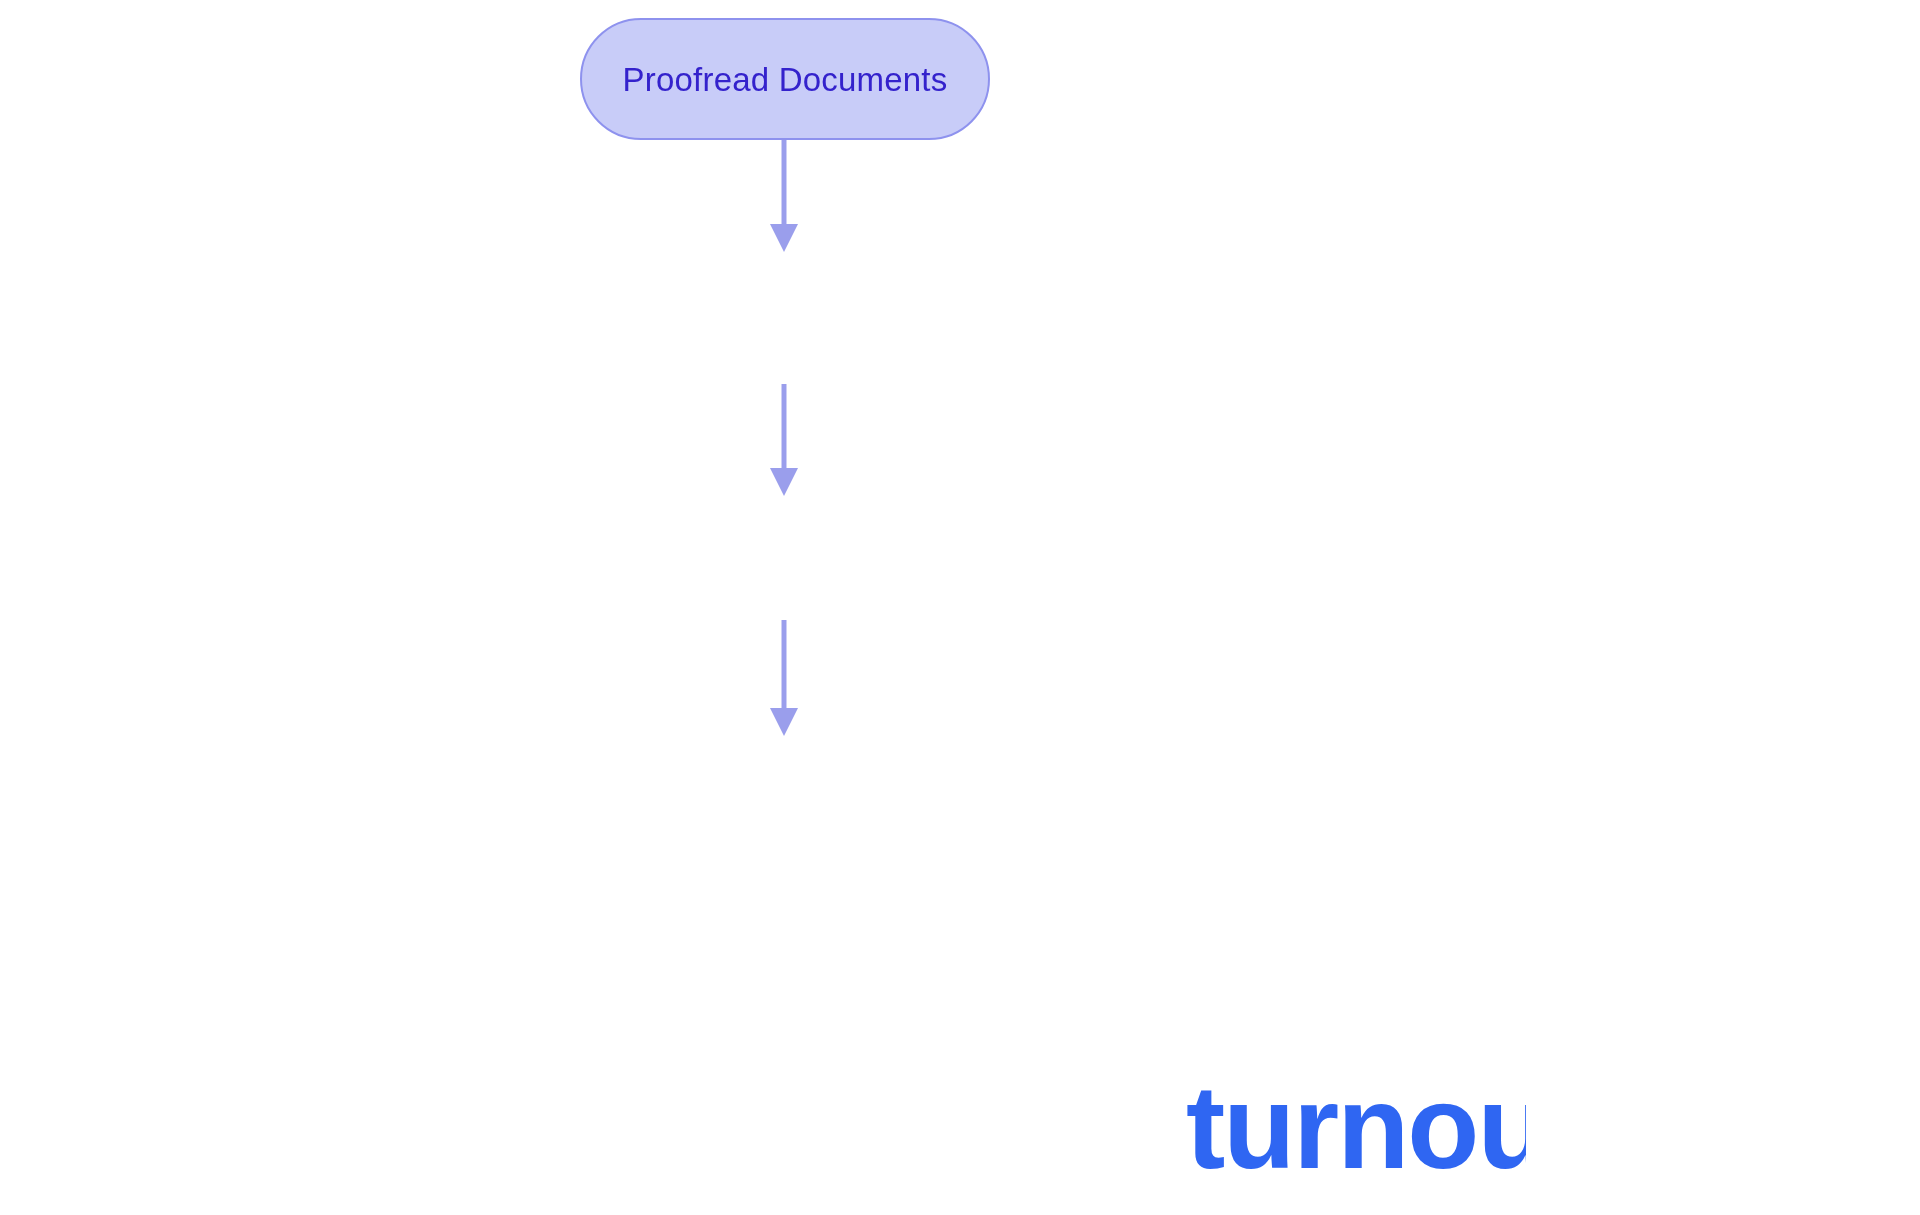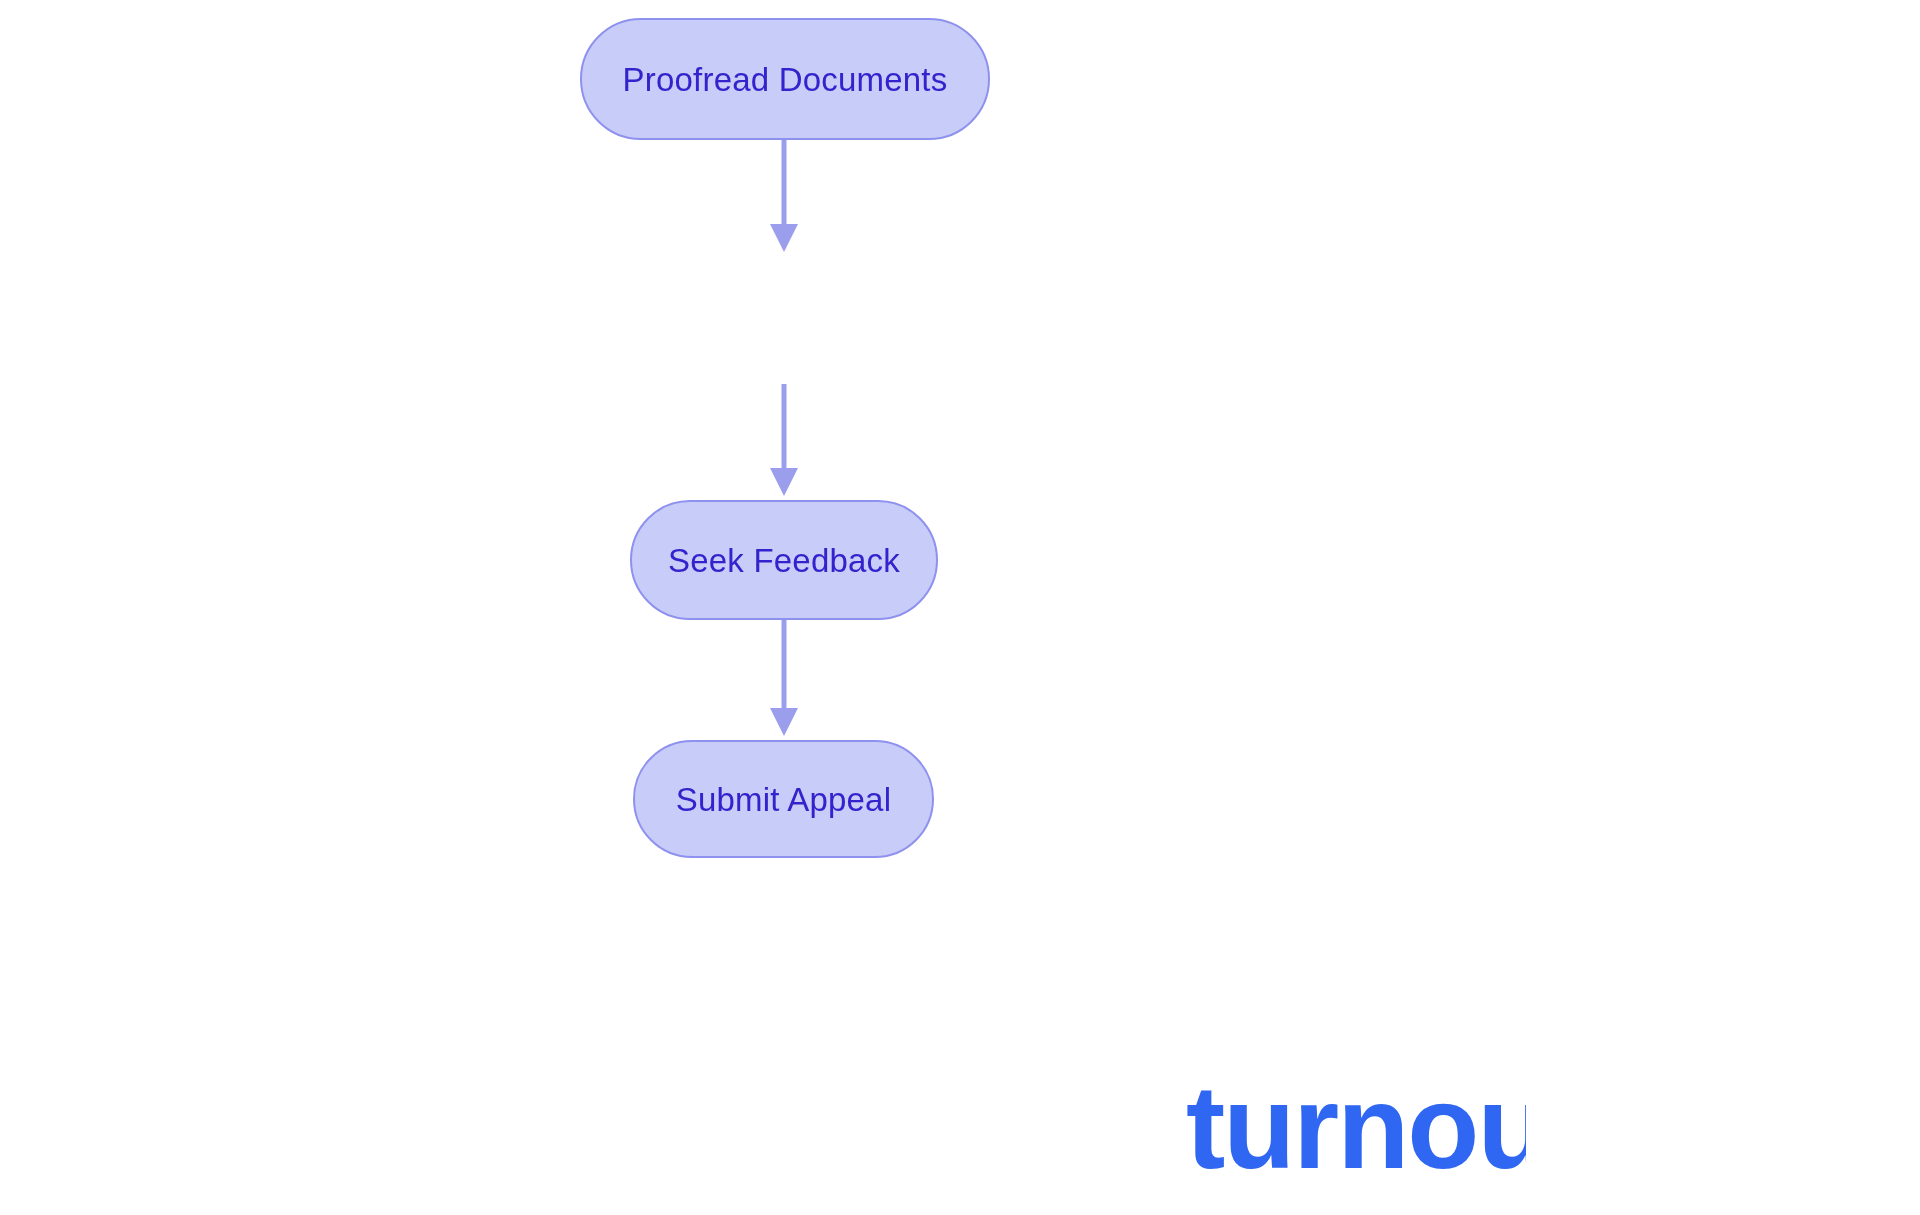--- a/index.html
+++ b/index.html
@@ -100,27 +100,21 @@
       <line class="connector-line" x1="784" y1="620" x2="784" y2="716"></line>
       <polygon class="connector-head" points="784,736 770,708 798,708"></polygon>
     </g>
   </svg>
 
   <div class="node node-1">
     <span class="node-label">Proofread Documents</span>
   </div>
 
 
-  <div class="node node-3">
-    <span class="node-label">Seek Feedback</span>
-  </div>
 
-  <div class="node node-4">
-    <span class="node-label">Submit Appeal</span>
-  </div>
 
   <div id="brand-logo">
     <svg width="340" height="92" viewBox="0 0 340 92">
       <text class="logo-wordmark" x="0" y="78">turnout</text>
     </svg>
   </div>
 
 </div>
 
 </body></html>

